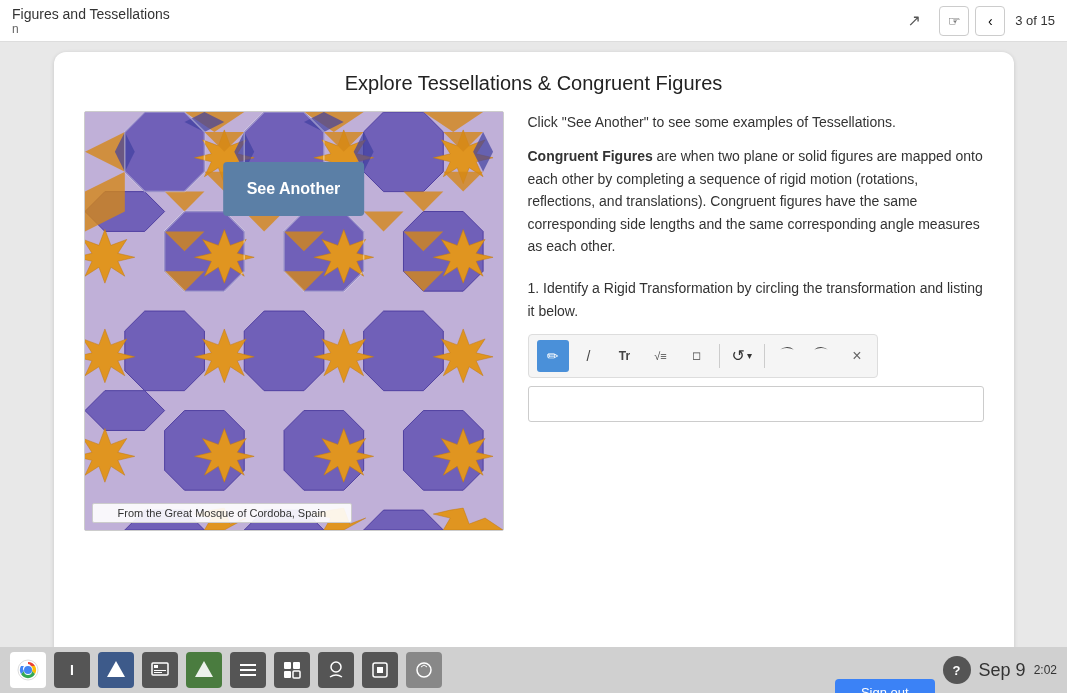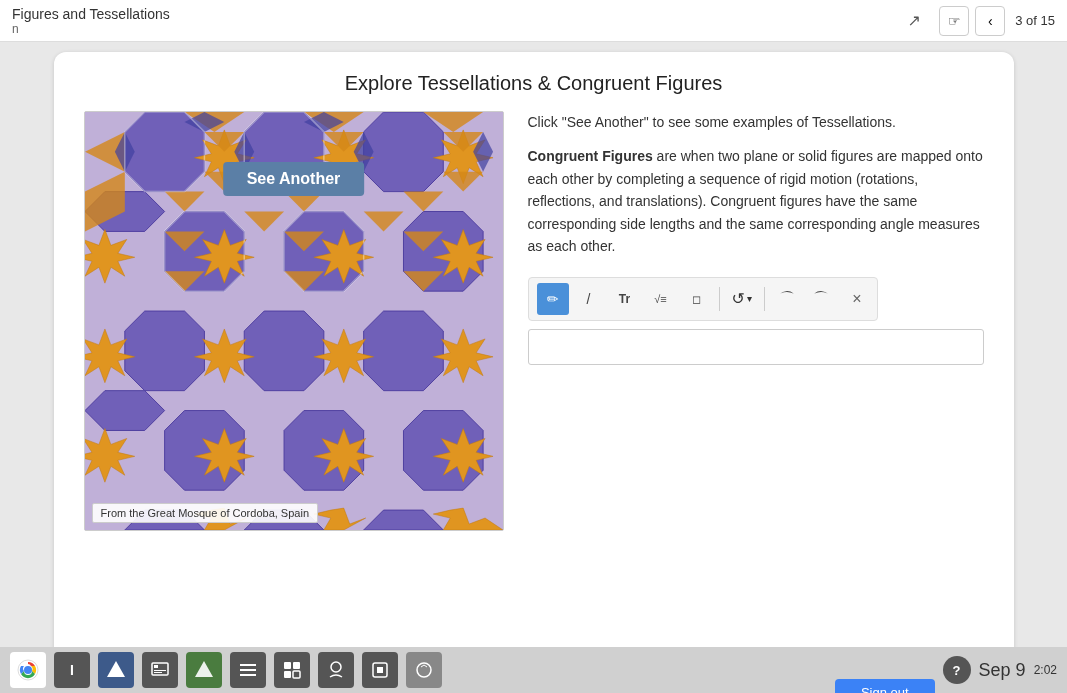--- a/index.html
+++ b/index.html
@@ -119,32 +119,32 @@
 
     .see-another-btn {
       position: absolute;
       top: 50px;
       left: 50%;
       transform: translateX(-50%);
       background: #5b7fa6;
       color: #fff;
       border: none;
       border-radius: 4px;
-      padding: 8px 24px;
+      padding: 18px 24px;
       font-size: 16px;
       font-weight: 600;
       cursor: pointer;
       z-index: 10;
       white-space: nowrap;
     }
 
     .image-caption {
       background: rgba(255,255,255,0.9);
       border: 1px solid #ccc;
-      padding: 3px 8px;
+      padding: 3px 25px;
       font-size: 11px;
       color: #333;
       position: absolute;
       bottom: 8px;
       left: 8px;
       border-radius: 2px;
     }
 
     
     .text-content {
@@ -447,20 +447,21 @@
       <div class="image-caption">From the Great Mosque of Cordoba, Spain</div>
     </div>
 
     <div class="text-content">
       <p>Click "See Another" to see some examples of Tessellations.</p>
       <p>
         <span class="bold-start">Congruent Figures</span><span> are when two plane or solid figures are mapped onto each other by completing a sequence of rigid motion (rotations, reflections, and translations). Congruent figures have the same corresponding side lengths and the same corresponding angle measures as each other.</span>
       </p>
 
       <div class="question-section">
+        <p class="question-text">1. Identify a Rigid Transformation by circling the transformation and listing it below.</p>
 
         <div class="drawing-toolbar">
           <button class="tool-btn active">✏</button>
           <button class="tool-btn">/</button>
           <button class="tool-btn" style="font-size:12px;font-weight:bold;">Tr</button>
           <button class="tool-btn" style="font-size:11px;">√≡</button>
           <button class="tool-btn" style="font-size:11px;">◻</button>
           <div class="tool-separator"></div>
           <div class="tool-dropdown">
             <span style="font-size:16px;">↺</span>

